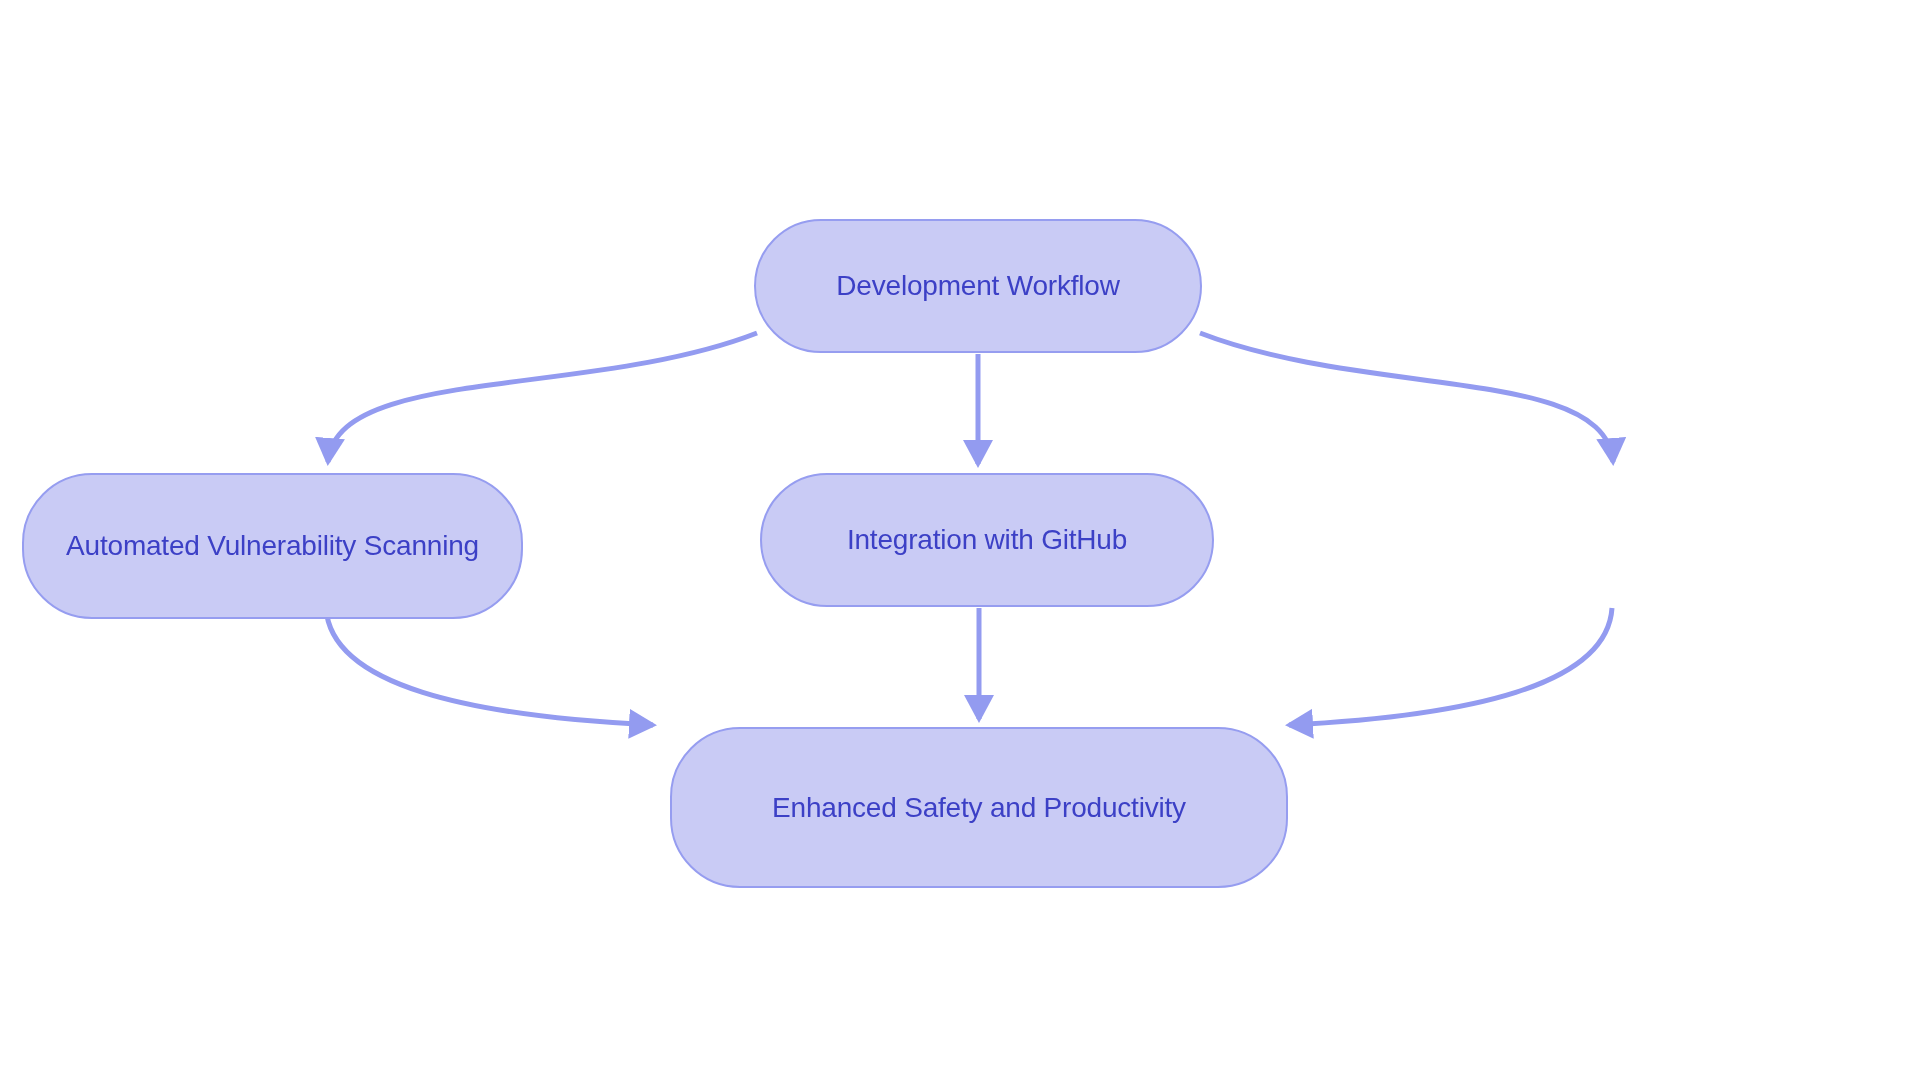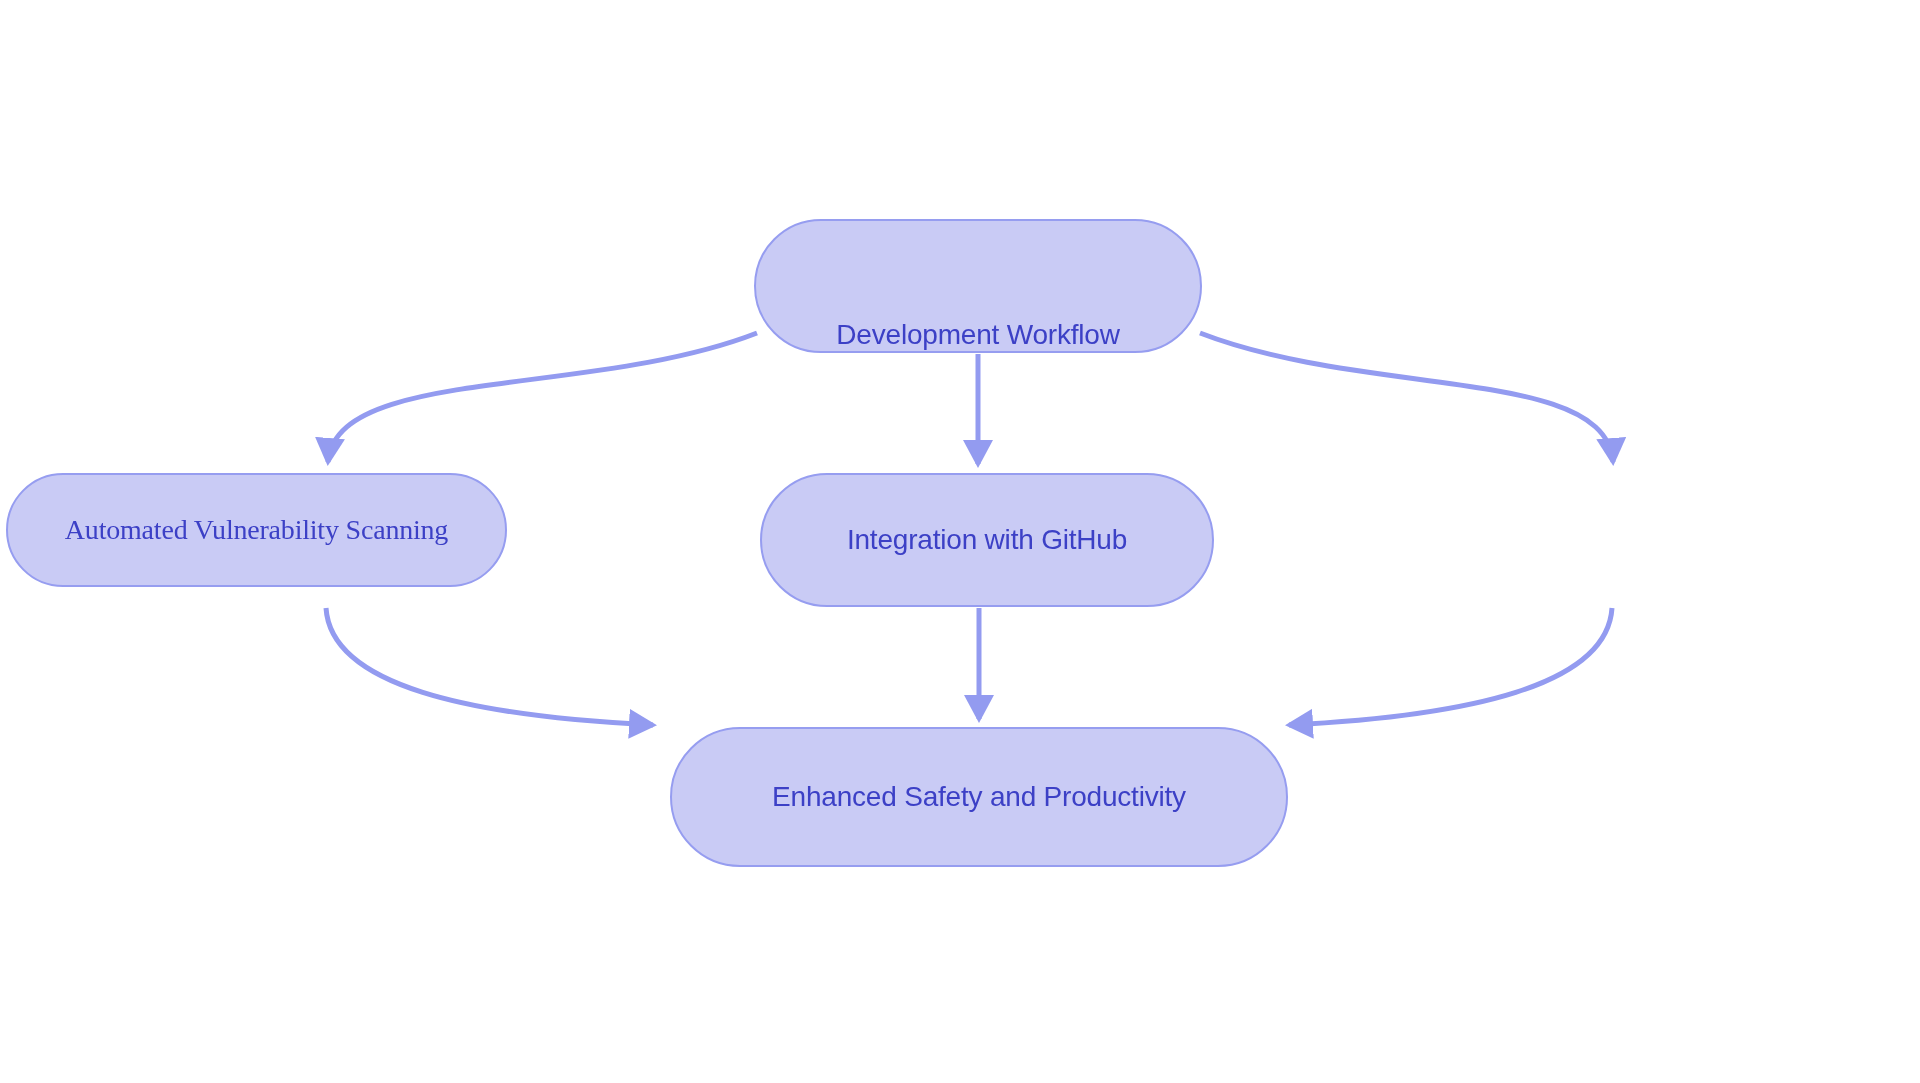--- a/index.html
+++ b/index.html
@@ -25,25 +25,25 @@
     display:flex;align-items:center;justify-content:center;
     background:var(--node-fill);
     border:2px solid var(--node-border);
     border-radius:70px;
     color:var(--text-color);
     font-size:28px;
     letter-spacing:-0.2px;
     white-space:nowrap;
     text-align:center;
   }
-  .node-dev   {left:754px; top:219px; width:448px; height:134px;align-items:flex-end;}
-  .node-avs   {left:6px;  top:473px; width:501px; height:114px;font-family:Liberation Serif, serif;}
+  .node-dev   {left:754px; top:219px; width:448px; height:134px;}
+  .node-avs   {left:22px;  top:473px; width:501px; height:146px;}
   .node-igh   {left:760px; top:473px; width:454px; height:134px;}
   .node-icicd {left:1323px;top:473px; width:490px; height:134px;}
-  .node-esp   {left:670px; top:727px; width:618px; height:140px;text-align:right;}
+  .node-esp   {left:670px; top:727px; width:618px; height:161px;text-align:right;}
 </style>
 </head>
 <body>
 
 <div class="canvas">
 
   <svg class="edges" viewBox="0 0 1920 1083" xmlns="http://www.w3.org/2000/svg">
     <defs>
       <marker id="arrow" markerUnits="userSpaceOnUse" markerWidth="34" markerHeight="34" refX="24" refY="15" orient="auto">
         <polygon class="head" points="0,0 0,30 28,15" fill="#939bf0"></polygon>

